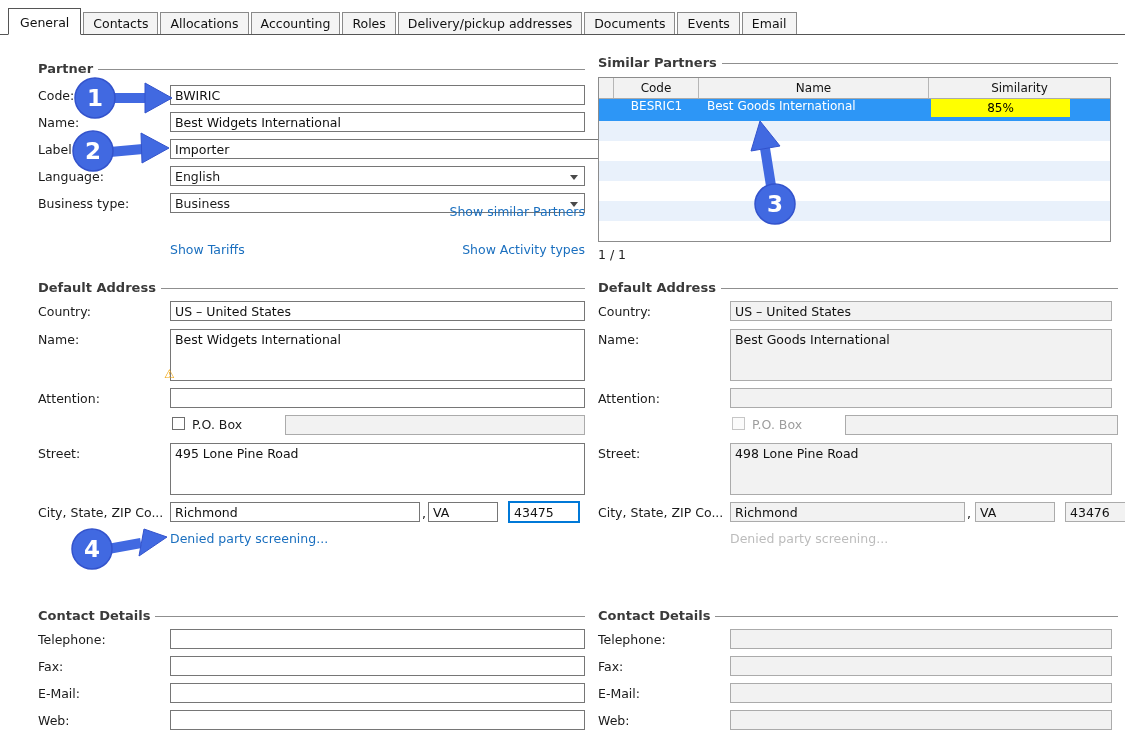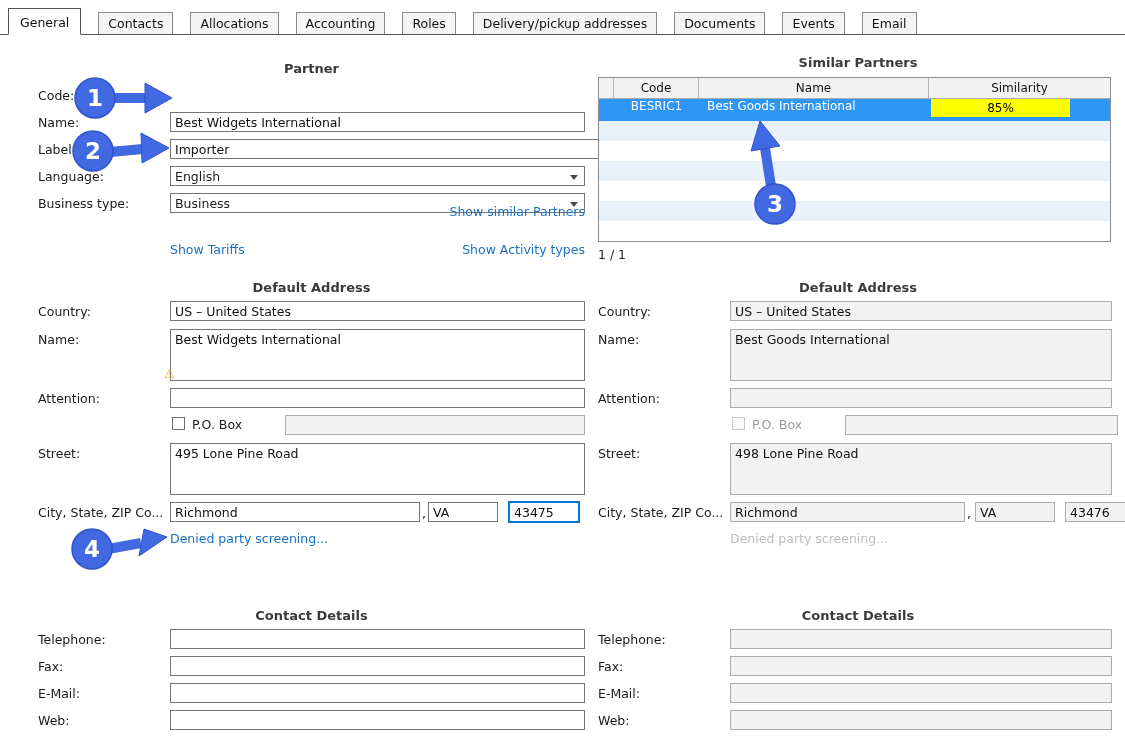--- a/index.html
+++ b/index.html
@@ -5,38 +5,38 @@
   * { margin:0; padding:0; box-sizing:border-box; }
   body { background:#fff; }
   .screen {
     position:relative; width:1125px; height:738px; overflow:hidden;
     background:#ffffff; font-family:"DejaVu Sans", sans-serif; color:#1a1a1a;
   }
   
   .tabbar { position:absolute; left:0; top:8px; width:1125px; display:flex;
             align-items:flex-end; padding-left:8px; border-bottom:1px solid #555; }
   .tab { font-size:12.5px; color:#111; background:#f4f4f4; border:1px solid #8a8a8a;
-         border-bottom:none; padding:3px 9px; margin-right:17px; white-space:nowrap; cursor:default; }
+         border-bottom:none; padding:3px 9px; margin-right:2px; white-space:nowrap; cursor:default; }
   .tab.active { background:#fff; border-color:#555; padding:6px 11px 4px;
                 margin-bottom:-1px; border-bottom:1px solid #fff; z-index:2; }
   
   .lbl { position:absolute; font-size:12.5px; color:#1a1a1a; white-space:nowrap; }
   .fld { position:absolute; height:20px; border:1px solid #767676; background:#fff;
          font:12.5px "DejaVu Sans", sans-serif; color:#111; padding:0 4px; outline:none; }
   .fld.ro { background:#f2f2f2; border-color:#ababab; }
   .fld.focus { border:2px solid #0078d7; height:22px; }
   .ta { position:absolute; border:1px solid #767676; background:#fff; resize:none; outline:none;
         font:12.5px "DejaVu Sans", sans-serif; color:#111; padding:2px 4px; overflow:hidden; }
   .ta.ro { background:#f2f2f2; border-color:#ababab; }
   .sel { position:absolute; height:20px; border:1px solid #767676; background:#fff;
          font-size:12.5px; padding:2px 20px 2px 4px; cursor:default; }
   .sel .chev { position:absolute; right:6px; top:8px; width:0; height:0;
                border-left:4px solid transparent; border-right:4px solid transparent;
                border-top:5px solid #4a4a4a; }
-  .sect { position:absolute; display:flex; align-items:center; gap:5px;flex-direction:column; }
+  .sect { position:absolute; display:flex; align-items:center; gap:5px; }
   .sect .t { font-weight:bold; font-size:13px; color:#3a3a3a; white-space:nowrap; }
   .sect .ln { flex:1; border-top:1px solid #8f8f8f; height:0; margin-top:2px; }
   .link { position:absolute; color:#1a6fbf; font-size:12.5px; cursor:pointer; white-space:nowrap; }
   .link.dis { color:#bcbcbc; cursor:default; }
   .cb { position:absolute; width:13px; height:13px; border:1px solid #6e6e6e; background:#fff; }
   .cb.ro { border-color:#c6c6c6; background:#fbfbfb; }
   .warn { position:absolute; font-size:12px; color:#f0a30a; line-height:12px; }
   .comma { position:absolute; font-size:12.5px; color:#111; }
   
   .sp-table { position:absolute; left:598px; top:77px; width:513px; height:165px;
@@ -72,20 +72,21 @@
     <div class="tab">Events</div>
     <div class="tab">Email</div>
   </div>
 
   <div class="sect" style="left:38px; top:61px; width:547px;">
     <span class="t">Partner</span>
     <span class="ln"></span>
   </div>
 
   <div class="lbl" style="left:38px; top:88px;">Code:</div>
+  <input class="fld" style="left: 170px; top: 85px; width: 415px;" value="BWIRIC">
 
   <div class="lbl" style="left:38px; top:115px;">Name:</div>
   <input class="fld" style="left: 170px; top: 112px; width: 415px;" value="Best Widgets International">
 
   <div class="lbl" style="left:38px; top:142px;">Label:</div>
   <input class="fld" style="left: 170px; top: 139px; width: 501px;" value="Importer">
 
   <div class="lbl" style="left:38px; top:169px;">Language:</div>
   <div class="sel" style="left:170px; top:166px; width:415px;">
     <span>English</span>

